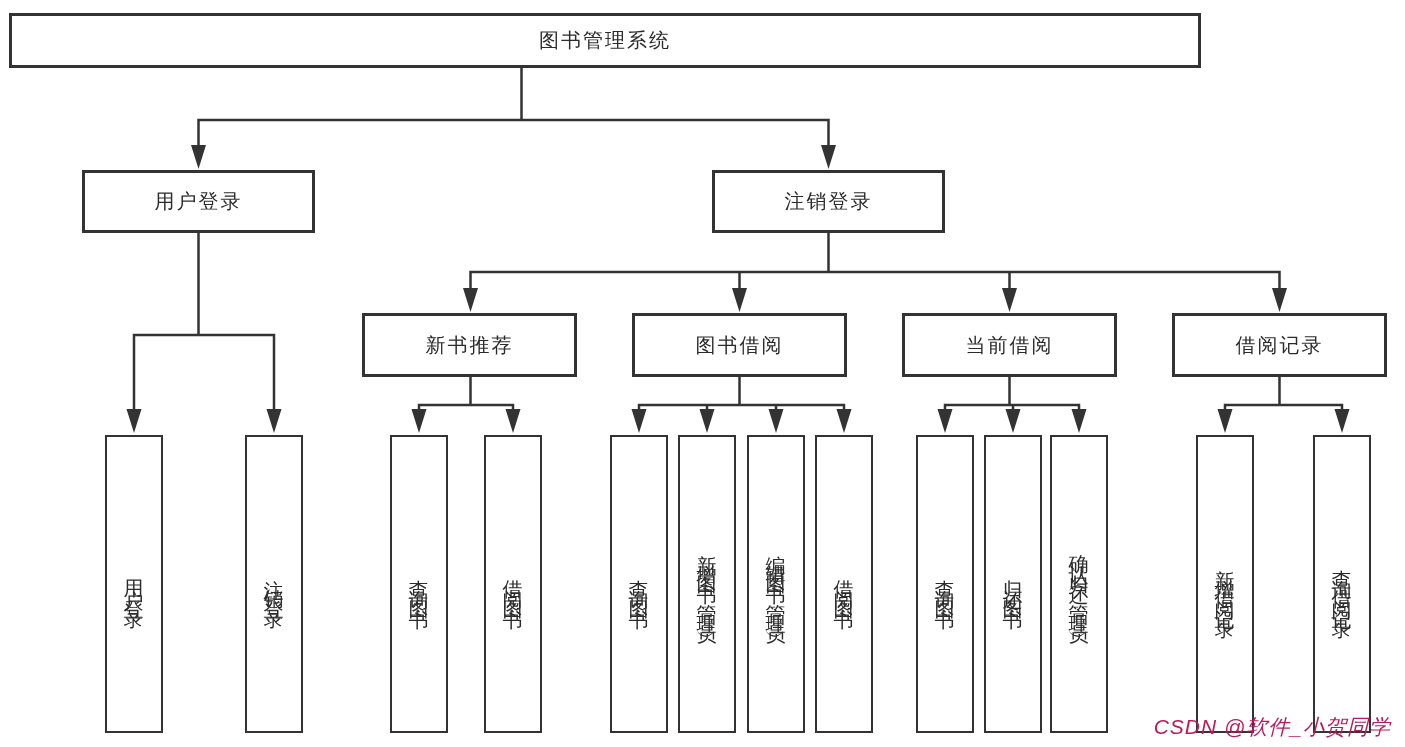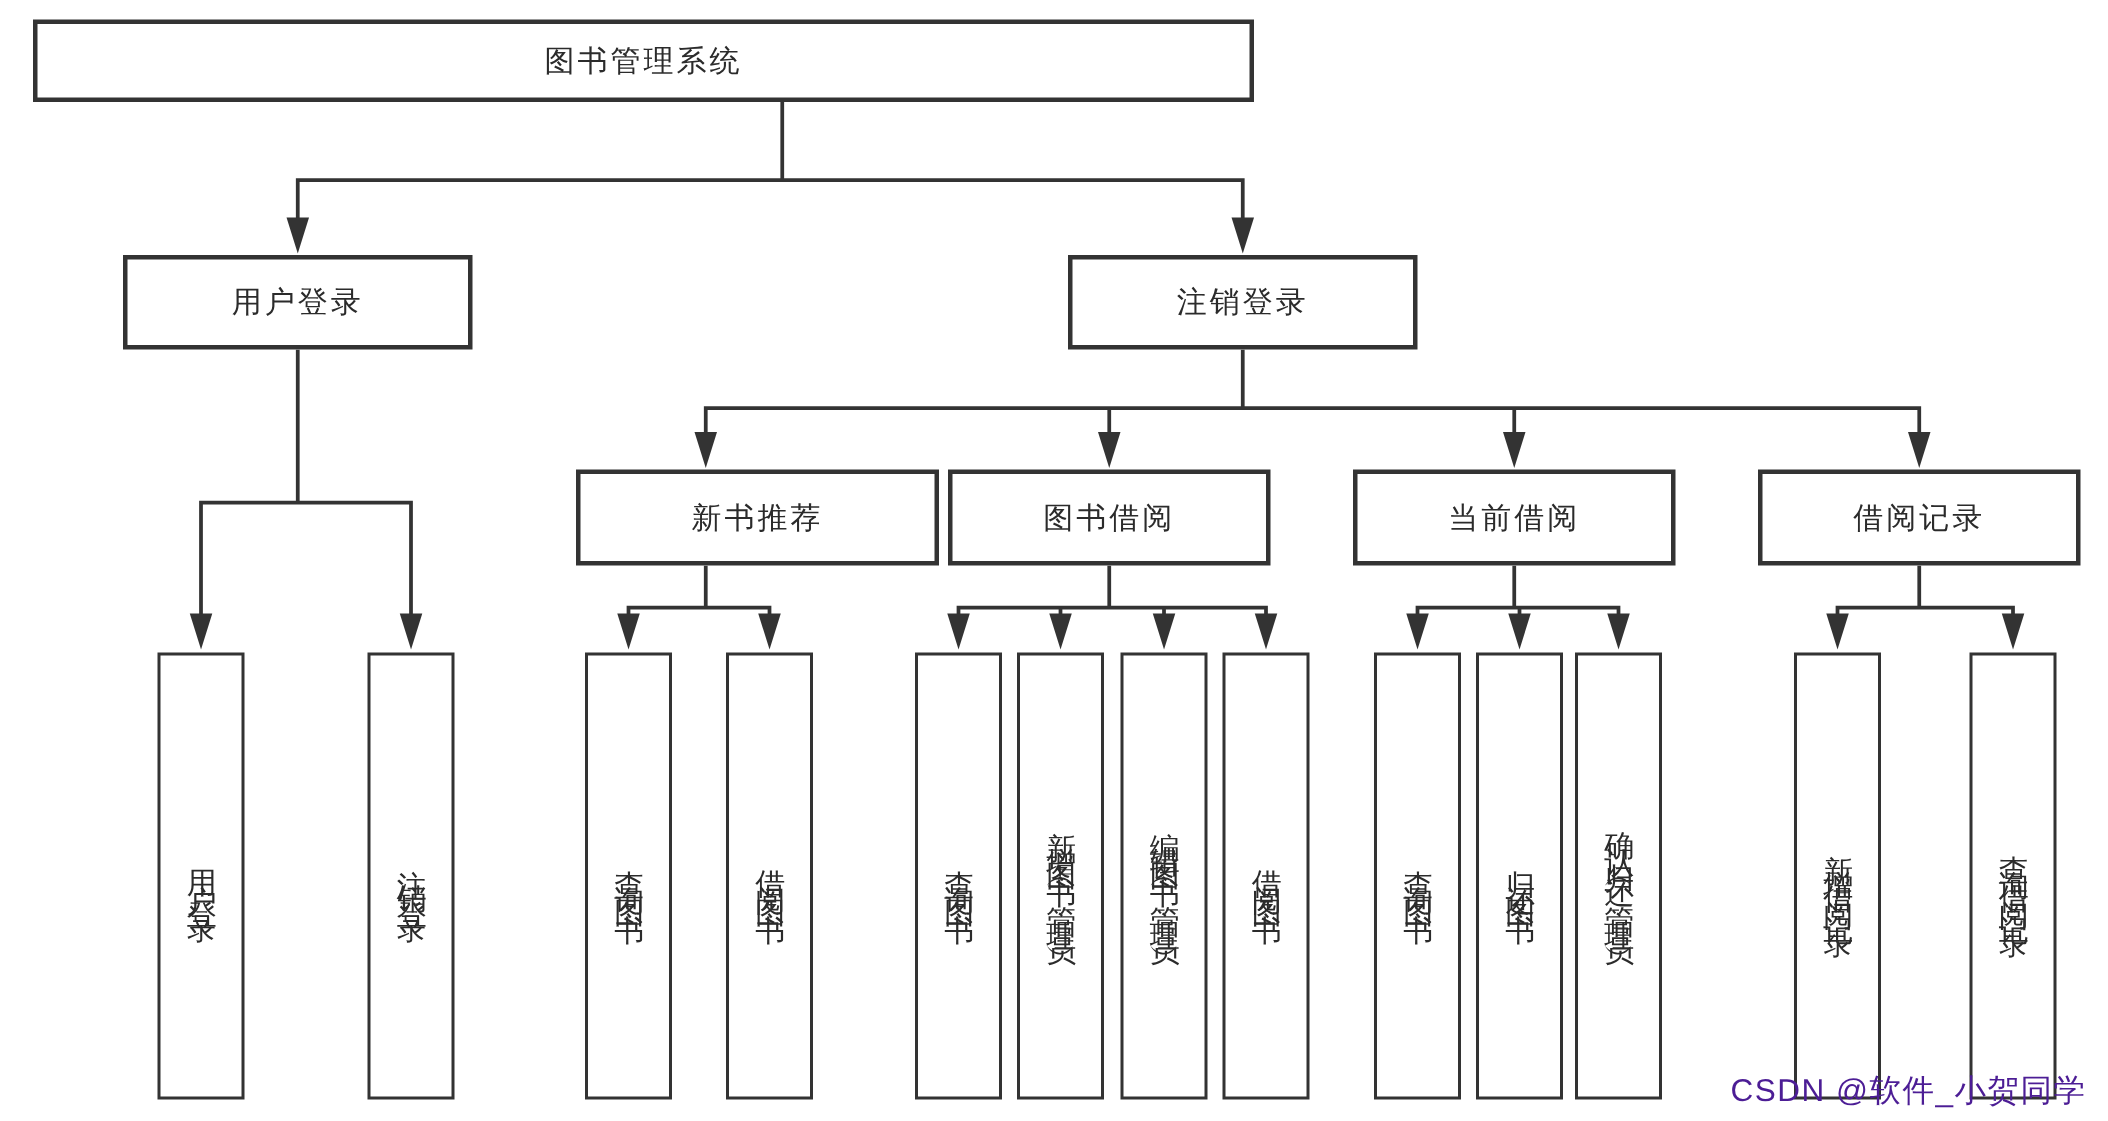--- a/index.html
+++ b/index.html
@@ -53,23 +53,24 @@
     color: #2b2b2b;
     line-height: 1;
     white-space: nowrap;
   }
   .watermark {
     position: absolute;
     right: 14px;
     bottom: 6px;
     font-size: 21px;
     letter-spacing: 1px;
-    color: #4c1d95;
+    color: #be185d;
     z-index: 5;
     white-space: nowrap;
+    font-style: italic;
   }
 </style>
 </head>
 <body>
 
 <div id="canvas">
 
   <svg class="wires" viewBox="0 0 1405 747" xmlns="http://www.w3.org/2000/svg">
     <path fill="none" stroke="#333333" stroke-width="2.5" d="M521.5 68 V120 M198.5 147 V120 H828.5 V147
          M198.5 233 V335 M134 411 V335 H274 V411
@@ -95,32 +96,32 @@
       <polygon points="768.5,409 783.5,409 776,433"></polygon>
       <polygon points="836.5,409 851.5,409 844,433"></polygon>
       <polygon points="937.5,409 952.5,409 945,433"></polygon>
       <polygon points="1005.5,409 1020.5,409 1013,433"></polygon>
       <polygon points="1071.5,409 1086.5,409 1079,433"></polygon>
       <polygon points="1217.5,409 1232.5,409 1225,433"></polygon>
       <polygon points="1334.5,409 1349.5,409 1342,433"></polygon>
     </g>
   </svg>
 
-  <div class="hbox" style="left:22px; top:13px; width:814px; height:55px;">
+  <div class="hbox" style="left:9px; top:13px; width:1192px; height:55px;">
     <span class="hlabel">图书管理系统</span>
   </div>
 
   <div class="hbox" style="left:82px; top:170px; width:233px; height:63px;">
     <span class="hlabel">用户登录</span>
   </div>
   <div class="hbox" style="left:712px; top:170px; width:233px; height:63px;">
     <span class="hlabel">注销登录</span>
   </div>
 
-  <div class="hbox" style="left:384px; top:313px; width:242px; height:64px;">
+  <div class="hbox" style="left:362px; top:313px; width:215px; height:64px;">
     <span class="hlabel">新书推荐</span>
   </div>
   <div class="hbox" style="left:632px; top:313px; width:215px; height:64px;align-items:center;">
     <span class="hlabel">图书借阅</span>
   </div>
   <div class="hbox" style="left:902px; top:313px; width:215px; height:64px;">
     <span class="hlabel">当前借阅</span>
   </div>
   <div class="hbox" style="left:1172px; top:313px; width:215px; height:64px;">
     <span class="hlabel">借阅记录</span>

